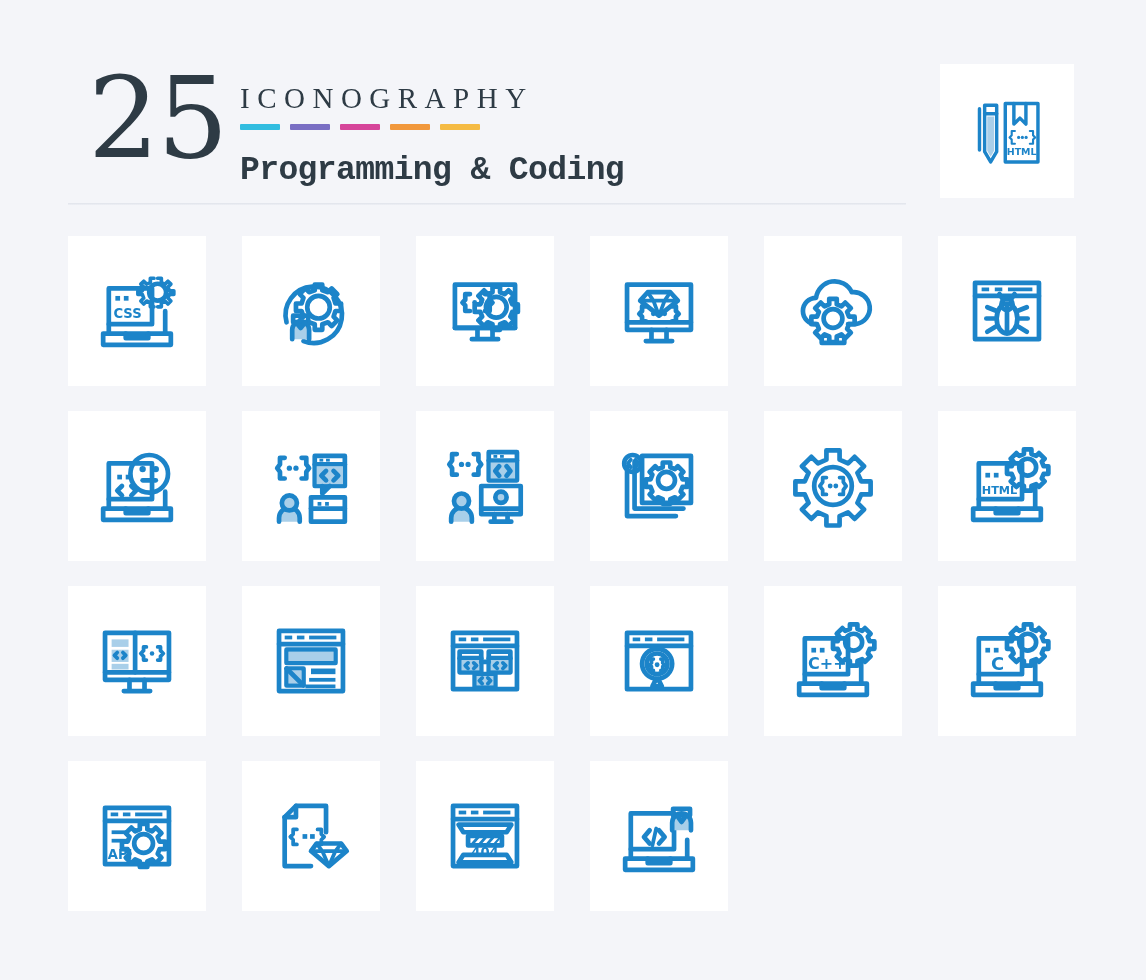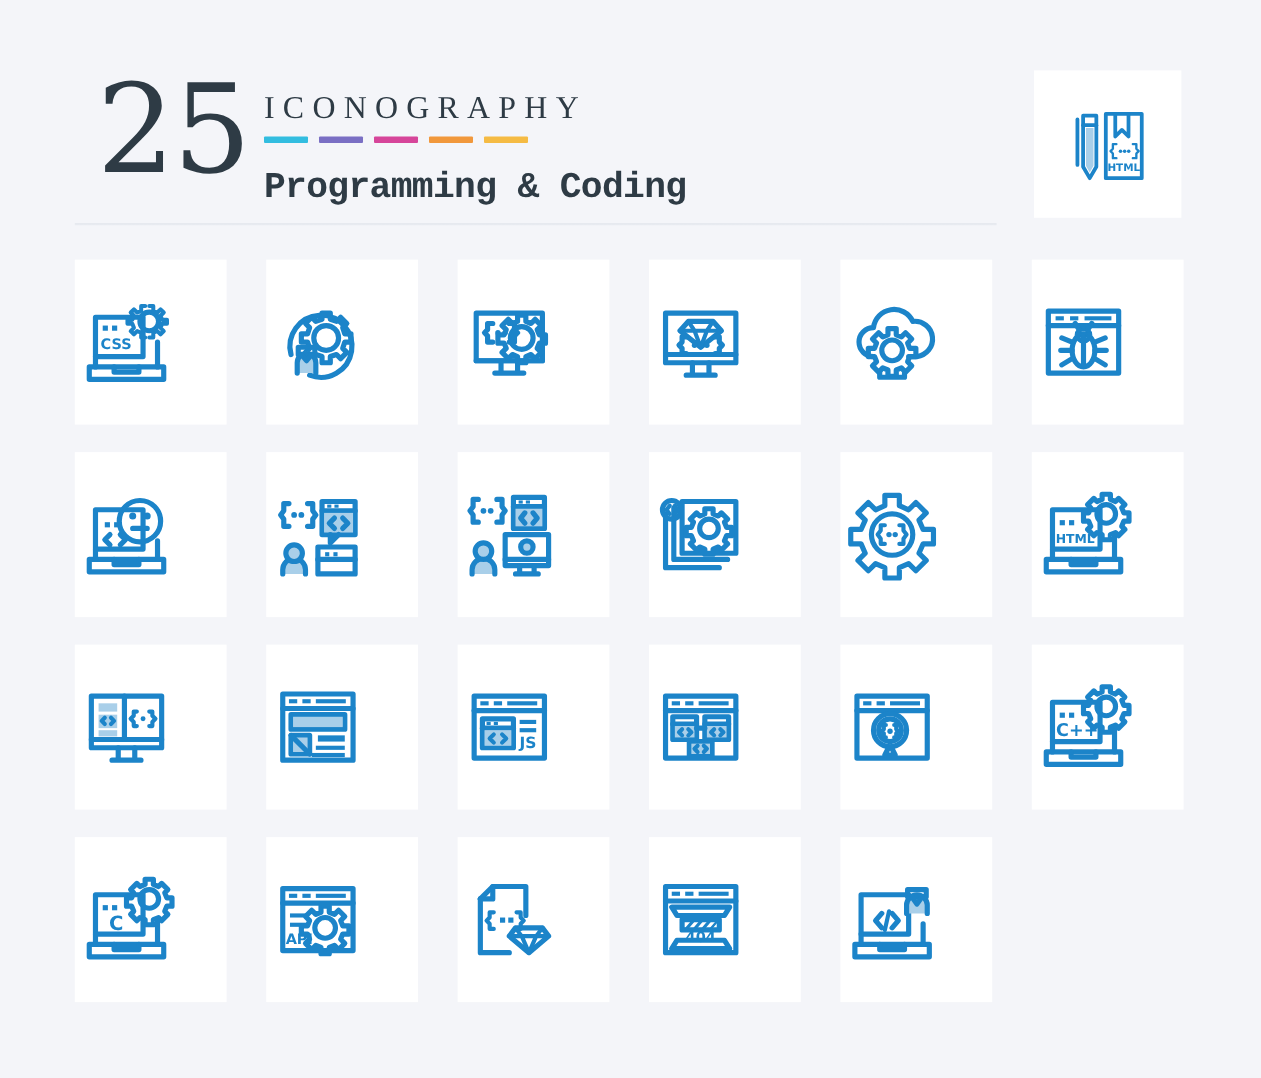--- a/index.html
+++ b/index.html
@@ -61,21 +61,21 @@
     position:absolute;left:68px;top:236px;
     width:1010px;
     display:grid;
     grid-template-columns:repeat(6,138px);
     grid-auto-rows:150px;
     column-gap:36px;
     row-gap:25px;
   }
   .cell{
     background:#ffffff;
-    display:flex;align-items:center;
+    display:flex;align-items:center;justify-content:center;
   }
   .cell svg, .featured svg{display:block;}
   .ic-stroke{fill:none;stroke:#1c84c9;stroke-width:5;stroke-linecap:round;stroke-linejoin:round;}
   .ic-stroke-thin{fill:none;stroke:#1c84c9;stroke-width:4;stroke-linecap:round;stroke-linejoin:round;}
   .ic-fill{fill:#a9cfe9;}
   .ic-fill-solid{fill:#1c84c9;}
   .ic-text{fill:#1c84c9;font-family:"DejaVu Sans", sans-serif;font-weight:700;}
 </style>
 </head>
 <body>
@@ -354,38 +354,20 @@
         <rect class="ic-fill" x="26" y="40" width="48" height="10"></rect>
         <path class="ic-stroke" d="M24 58 h18 v18 h-18 z"></path>
         <path class="ic-fill" d="M26 60 h14 v14 h-14 z"></path>
         <path class="ic-stroke" d="M24 58 l18 18"></path>
         <rect class="ic-fill-solid" x="50" y="58" width="26" height="6"></rect>
         <rect class="ic-fill-solid" x="48" y="68" width="28" height="4"></rect>
         <rect class="ic-fill-solid" x="44" y="75" width="32" height="4"></rect>
       </svg>
     </div>
 
-    <div class="cell">
-      <svg width="94" height="94" viewBox="0 0 100 100">
-        <rect class="ic-stroke" x="16" y="20" width="68" height="60"></rect>
-        <path class="ic-stroke" d="M16 34 h68"></path>
-        <rect class="ic-fill-solid" x="22" y="25" width="8" height="4"></rect>
-        <rect class="ic-fill-solid" x="35" y="25" width="8" height="4"></rect>
-        <rect class="ic-fill-solid" x="48" y="25" width="29" height="4"></rect>
-        <rect class="ic-stroke" x="24" y="42" width="30" height="28"></rect>
-        <path class="ic-stroke" d="M24 51 h30"></path>
-        <rect class="ic-fill-solid" x="28" y="45" width="4" height="3"></rect>
-        <rect class="ic-fill-solid" x="35" y="45" width="4" height="3"></rect>
-        <rect class="ic-fill" x="26" y="53" width="26" height="15"></rect>
-        <path class="ic-stroke-thin" d="M35 57 l-4 4 4 4 M43 57 l4 4 -4 4"></path>
-        <rect class="ic-fill-solid" x="60" y="43" width="16" height="4"></rect>
-        <rect class="ic-fill-solid" x="60" y="51" width="16" height="4"></rect>
-        <text class="ic-text" x="68" y="70" font-size="15" text-anchor="middle">JS</text>
-      </svg>
-    </div>
 
     <div class="cell">
       <svg width="94" height="94" viewBox="0 0 100 100">
         <rect class="ic-stroke" x="16" y="20" width="68" height="60"></rect>
         <path class="ic-stroke" d="M16 34 h68"></path>
         <rect class="ic-fill-solid" x="22" y="25" width="8" height="4"></rect>
         <rect class="ic-fill-solid" x="35" y="25" width="8" height="4"></rect>
         <rect class="ic-fill-solid" x="48" y="25" width="29" height="4"></rect>
         <rect class="ic-stroke" x="23" y="40" width="23" height="22"></rect>
         <path class="ic-stroke" d="M23 47 h23"></path>

